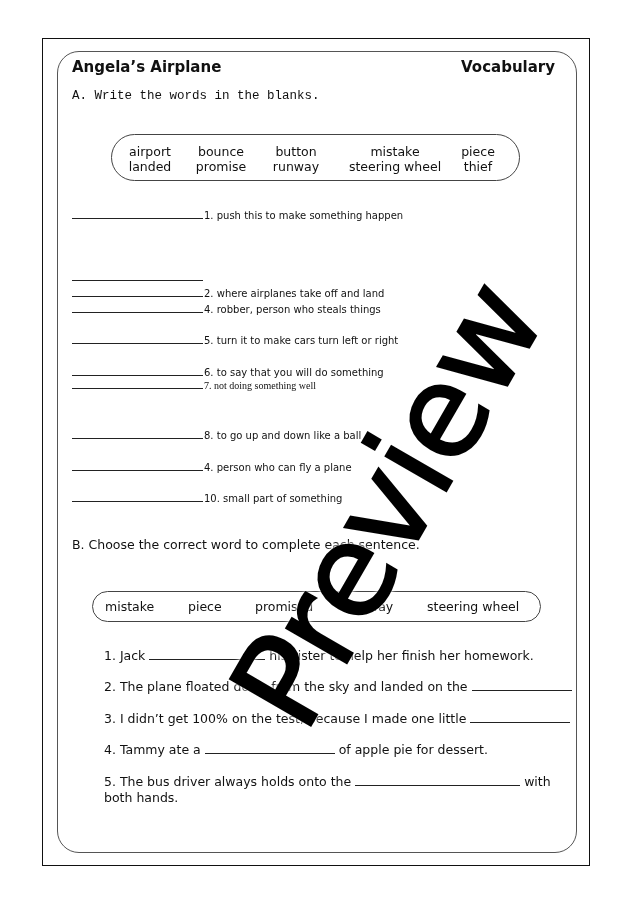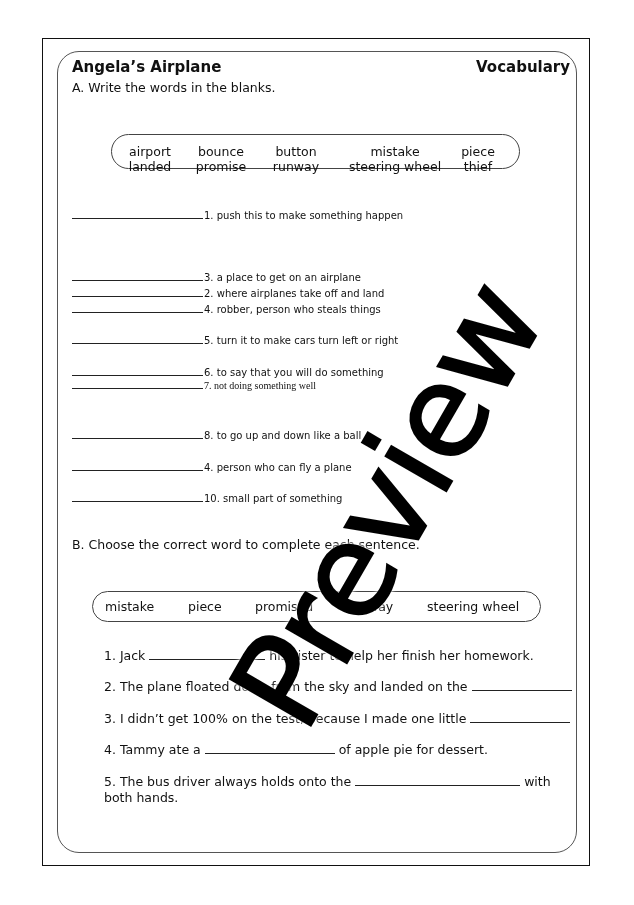--- a/index.html
+++ b/index.html
@@ -5,23 +5,23 @@
   html, body { margin: 0; padding: 0; background: #ffffff; }
   body { width: 634px; height: 905px; position: relative; overflow: hidden;
          font-family: "DejaVu Sans", sans-serif; color: #111; }
   .outer { position: absolute; left: 42px; top: 38px; width: 548px; height: 828px;
            border: 1.5px solid #111; box-sizing: border-box; }
   .inner { position: absolute; left: 57px; top: 51px; width: 520px; height: 802px;
            border: 1.2px solid #555; border-radius: 22px; box-sizing: border-box; }
   .abs { position: absolute; white-space: nowrap; }
   .title { font-weight: bold; font-size: 15px; top: 58px; text-align: right; }
   .t-left { left: 72px; }
-  .t-right { right: 64px; }
+  .t-right { right: 79px; }
   .instr { font-size: 12.5px; left: 72px; }
-  .wordbox { position: absolute; left: 111px; top: 134px; width: 409px; height: 35px;
+  .wordbox { position: absolute; left: 111px; top: 134px; width: 409px; height: 47px;
              border: 1.2px solid #444; border-radius: 24px; box-sizing: border-box; }
   .wb-col { position: absolute; top: 9px; font-size: 12.5px; text-align: center; line-height: 15px; }
   .def { font-size: 10px; left: 72px; }
   .blank { display: inline-block; width: 131px; border-bottom: 1px solid #222; height: 12px; margin-right: 1px; vertical-align: baseline; }
   .wordbox2 { position: absolute; left: 92px; top: 591px; width: 449px; height: 31px;
               border: 1.2px solid #444; border-radius: 16px; box-sizing: border-box; }
   .wb2-item { position: absolute; top: 7px; font-size: 12.5px; }
   .sent { font-size: 12.5px; left: 72px; line-height: 16px; margin-left: 32px; }
   .ul { display: inline-block; border-bottom: 1px solid #222; height: 12px; vertical-align: baseline; }
   .watermark { position: absolute; left: 145px; top: 430px; font-family: "DejaVu Sans", sans-serif;
@@ -33,21 +33,21 @@
 </style>
 </head>
 <body>
 
 <div class="outer"></div>
 <div class="inner"></div>
 
 <div class="abs title t-left">Angela’s Airplane</div>
 <div class="abs title t-right">Vocabulary</div>
 
-<div class="abs instr" style="top:80px;">A. Write the words in the blanks.</div>
+<div class="abs instr" style="top:89px;font-family:Liberation Mono, monospace;">A. Write the words in the blanks.</div>
 
 <div class="wordbox">
   <div class="wb-col" style="left:14px;width:48px;">
     <div>airport</div>
     <div>landed</div>
   </div>
   <div class="wb-col" style="left:81px;width:56px;">
     <div>bounce</div>
     <div>promise</div>
   </div>
@@ -60,21 +60,21 @@
     <div>steering wheel</div>
   </div>
   <div class="wb-col" style="left:346px;width:40px;">
     <div>piece</div>
     <div>thief</div>
   </div>
 </div>
 
 <div class="abs def" style="top:206px;"><span class="blank"></span><span>1. push this to make something happen</span></div>
 <div class="abs def" style="top:237px;margin-top:47px;"><span class="blank"></span><span>2. where airplanes take off and land</span></div>
-<div class="abs def" style="top:268px;"><span class="blank"></span><span>3. a place to get on an airplane</span></div>
+<div class="abs def" style="top:268px;"><span class="blank"></span></div>
 <div class="abs def" style="top:300px;"><span class="blank"></span><span>4. robber, person who steals things</span></div>
 <div class="abs def" style="top:331px;"><span class="blank"></span><span>5. turn it to make cars turn left or right</span></div>
 <div class="abs def" style="top:363px;"><span class="blank"></span><span>6. to say that you will do something</span></div>
 <div class="abs def" style="top:376px;font-family:Liberation Serif, serif;"><span class="blank"></span><span>7. not doing something well</span></div>
 <div class="abs def" style="top:426px;"><span class="blank"></span><span>8. to go up and down like a ball</span></div>
 <div class="abs def" style="top:458px;"><span class="blank"></span><span>4. person who can fly a plane</span></div>
 <div class="abs def" style="top:489px;"><span class="blank"></span><span>10. small part of something</span></div>
 
 <div class="abs instr" style="top:537px;">B. Choose the correct word to complete each sentence.</div>
 

